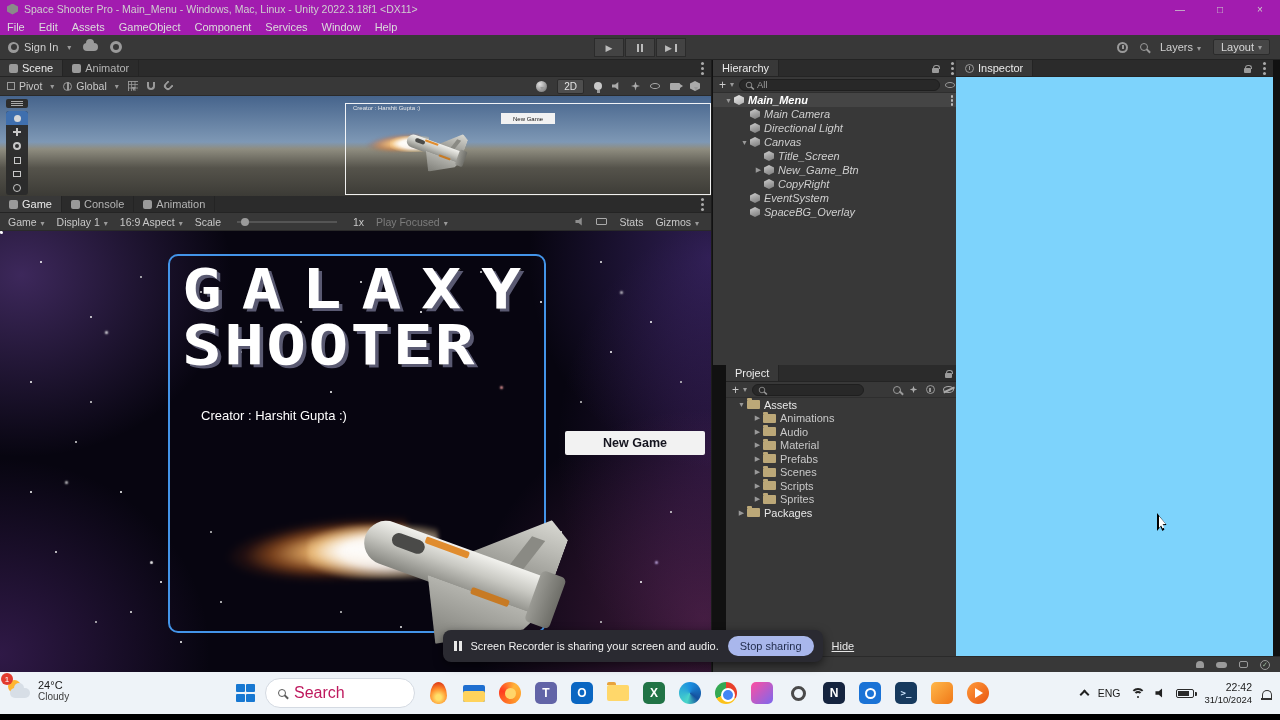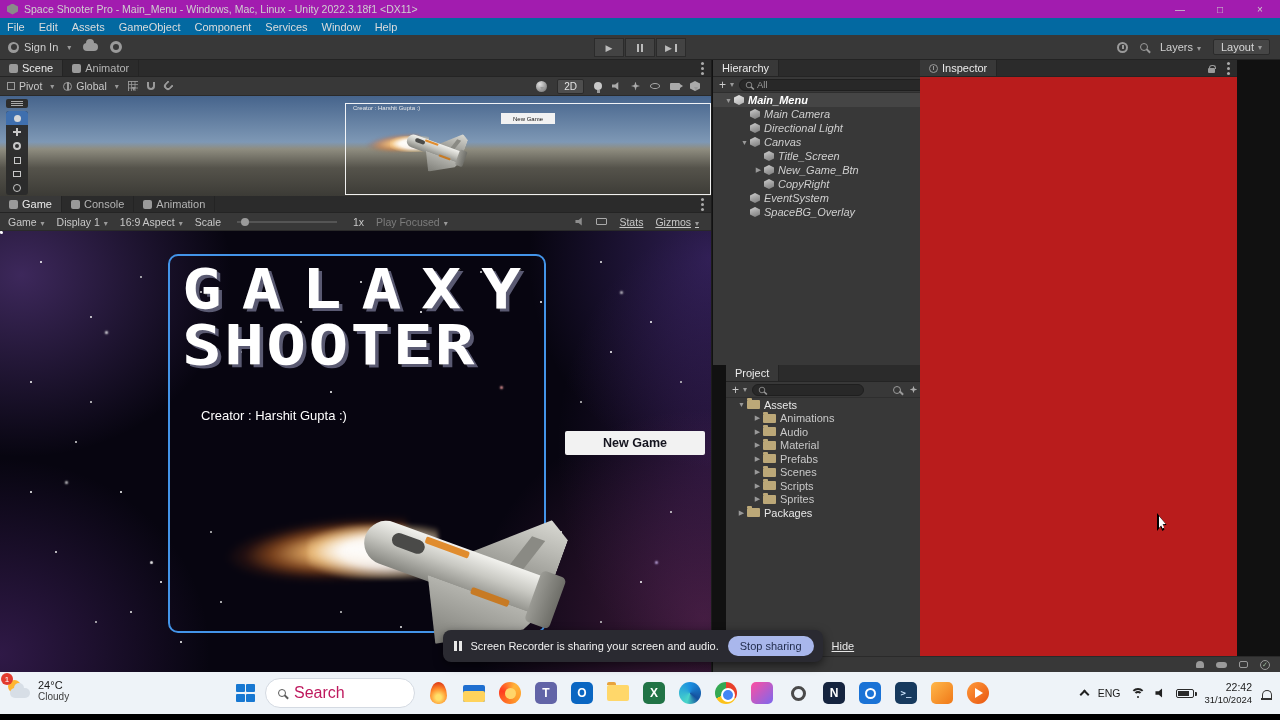--- a/index.html
+++ b/index.html
@@ -7,21 +7,21 @@
   #root { position:relative; width:1280px; height:720px; overflow:hidden; background:#111; }
 
   
   #titlebar { position:absolute; left:0; top:0; width:1280px; height:18px; background:#a21caf; display:flex; align-items:center; color:#cfcfcf; font-size:10.5px; }
   .tb-logo { width:11px; height:11px; margin:0 6px 0 7px; background:#8a8a8a; clip-path:polygon(50% 0,100% 28%,100% 72%,50% 100%,0 72%,0 28%); }
   .tb-title { flex:1; white-space:nowrap; overflow:hidden; }
   .win-btns { display:flex; height:100%; }
   .win-btn { width:40px; height:100%; display:flex; align-items:center; justify-content:center; font-size:10px; color:#ccc; }
 
   
-  #menubar { position:absolute; left:0; top:18px; width:1280px; height:17px; background:#0369a1; display:flex; align-items:center; font-size:11px; color:#dcdcdc; }
+  #menubar { position:absolute; left:0; top:18px; width:1280px; height:17px; background:#a21caf; display:flex; align-items:center; font-size:11px; color:#dcdcdc; }
   .menu-item { padding:0 7px; height:100%; display:flex; align-items:center; }
 
   
   #maintoolbar { position:absolute; left:0; top:35px; width:1280px; height:25px; background:#383838; border-bottom:1px solid #232323; display:flex; align-items:center; }
   .dd::after { content:"▾"; font-size:8px; color:#999; margin-left:4px; }
   #signin { display:flex; align-items:center; gap:5px; margin-left:8px; color:#d0d0d0; font-size:11px; }
   .person-ico { width:11px; height:11px; border-radius:50%; background:#9a9a9a; position:relative; }
   .person-ico::after { content:""; position:absolute; left:2.5px; top:2px; width:6px; height:6px; border-radius:50%; background:#383838; }
   .cloud-ico { width:15px; height:8px; background:#9a9a9a; border-radius:5px; position:relative; margin-left:12px; }
   .cloud-ico::before { content:""; position:absolute; left:3px; top:-4px; width:8px; height:8px; border-radius:50%; background:#9a9a9a; }
@@ -84,21 +84,21 @@
   .scanvas { position:absolute; left:345px; top:7px; width:366px; height:92px; border:1px solid rgba(255,255,255,0.92); }
   .mini-creator { position:absolute; left:7px; top:1px; font-size:6px; color:#e8e8e8; white-space:nowrap; }
   .mini-newgame { position:absolute; left:155px; top:9px; width:54px; height:11px; background:#f2f2f2; color:#111; font-size:6px; display:flex; align-items:center; justify-content:center; }
   .miniship { position:absolute; left:345px; top:20px; transform:scale(0.3); transform-origin:top left; }
 
   
   .gtb { height:18px; background:#383838; display:flex; align-items:center; font-size:10.5px; color:#c8c8c8; gap:12px; padding:0 8px; border-bottom:1px solid #2a2a2a; }
   .scale-track { width:100px; height:2px; background:#555; position:relative; margin:0 4px; }
   .scale-knob { position:absolute; left:4px; top:-3px; width:8px; height:8px; border-radius:50%; background:#9a9a9a; }
   .dim { color:#7d7d7d; }
-  .gtb-right { margin-left:auto; display:flex; align-items:center; gap:12px; padding-right:4px;text-decoration:underline; }
+  .gtb-right { margin-left:auto; display:flex; align-items:center; gap:12px; padding-right:4px; }
   .mutespk { width:9px; height:9px; background:#aaa; clip-path:polygon(0 32%, 35% 32%, 70% 5%, 70% 95%, 35% 68%, 0 68%); opacity:.75; }
   .kbico { width:11px; height:7px; border:1.5px solid #aaa; border-radius:1px; }
 
   
   #gameview { position:relative; height:441px; overflow:hidden;
     background:
       radial-gradient(ellipse 300px 260px at 3% 10%, rgba(142,92,204,0.40), transparent 70%),
       radial-gradient(ellipse 260px 300px at 100% 6%, rgba(112,72,192,0.38), transparent 70%),
       radial-gradient(ellipse 330px 300px at 99% 88%, rgba(182,72,152,0.32), transparent 70%),
       radial-gradient(ellipse 300px 280px at 0% 96%, rgba(122,62,172,0.35), transparent 70%),
@@ -137,21 +137,21 @@
   .wing-t { position:absolute; left:92px; top:6px; width:100px; height:62px; clip-path:polygon(8% 100%, 78% 0, 100% 22%, 100% 100%); background:linear-gradient(180deg,#d8d8d2,#9a9a94); }
   .wing-b { position:absolute; left:72px; top:100px; width:118px; height:62px; clip-path:polygon(0 0, 100% 0, 92% 30%, 26% 100%); background:linear-gradient(180deg,#b4b4ae,#7e7e78); }
   .engine { position:absolute; left:178px; top:56px; width:26px; height:54px; border-radius:5px; background:linear-gradient(90deg,#9a9a94,#6e6e68); }
   .fin { position:absolute; left:150px; top:28px; width:14px; height:42px; background:#8a8a84; transform:skewX(-18deg); }
   .stripe1 { position:absolute; left:58px; top:64px; width:46px; height:7px; background:#e08c2e; border-radius:2px; }
   .stripe2 { position:absolute; left:118px; top:96px; width:40px; height:7px; background:#c77a24; border-radius:2px; }
 
   
   #hierpanel { position:absolute; left:713px; top:60px; width:249px; height:305px; background:#383838; border-right:1px solid #1c1c1c; }
   #projpanel { position:absolute; left:726px; top:365px; width:249px; height:307px; background:#383838; border-right:1px solid #1c1c1c; }
-  #inspanel  { position:absolute; left:920px; top:60px; width:317px; height:612px; background:#b91c1c; }
+  #inspanel  { position:absolute; left:956px; top:60px; width:317px; height:612px; background:#7dd3fc; }
 
   .searchrow { height:16px; display:flex; align-items:center; gap:5px; padding:0 6px; background:#383838; border-bottom:1px solid #2e2e2e; }
   .plusdd { display:flex; align-items:center; color:#ccc; font-size:12px; }
   .spill { flex:1; height:12px; background:#282828; border:1px solid #1f1f1f; border-radius:6px; display:flex; align-items:center; gap:4px; padding:0 5px; color:#999; font-size:9.5px; }
   .spill .mag { transform:scale(0.8); }
   .pickico { width:10px; height:6px; border:1.5px solid #999; border-radius:50%; }
 
   .hrow { height:14px; display:flex; align-items:center; font-size:11px; color:#cfcfcf; white-space:nowrap;font-style:italic; }
   .hrow .arrow { width:11px; font-size:7px; color:#999; text-align:center; flex:none; }
   .ar-open::before { content:"▼"; }

